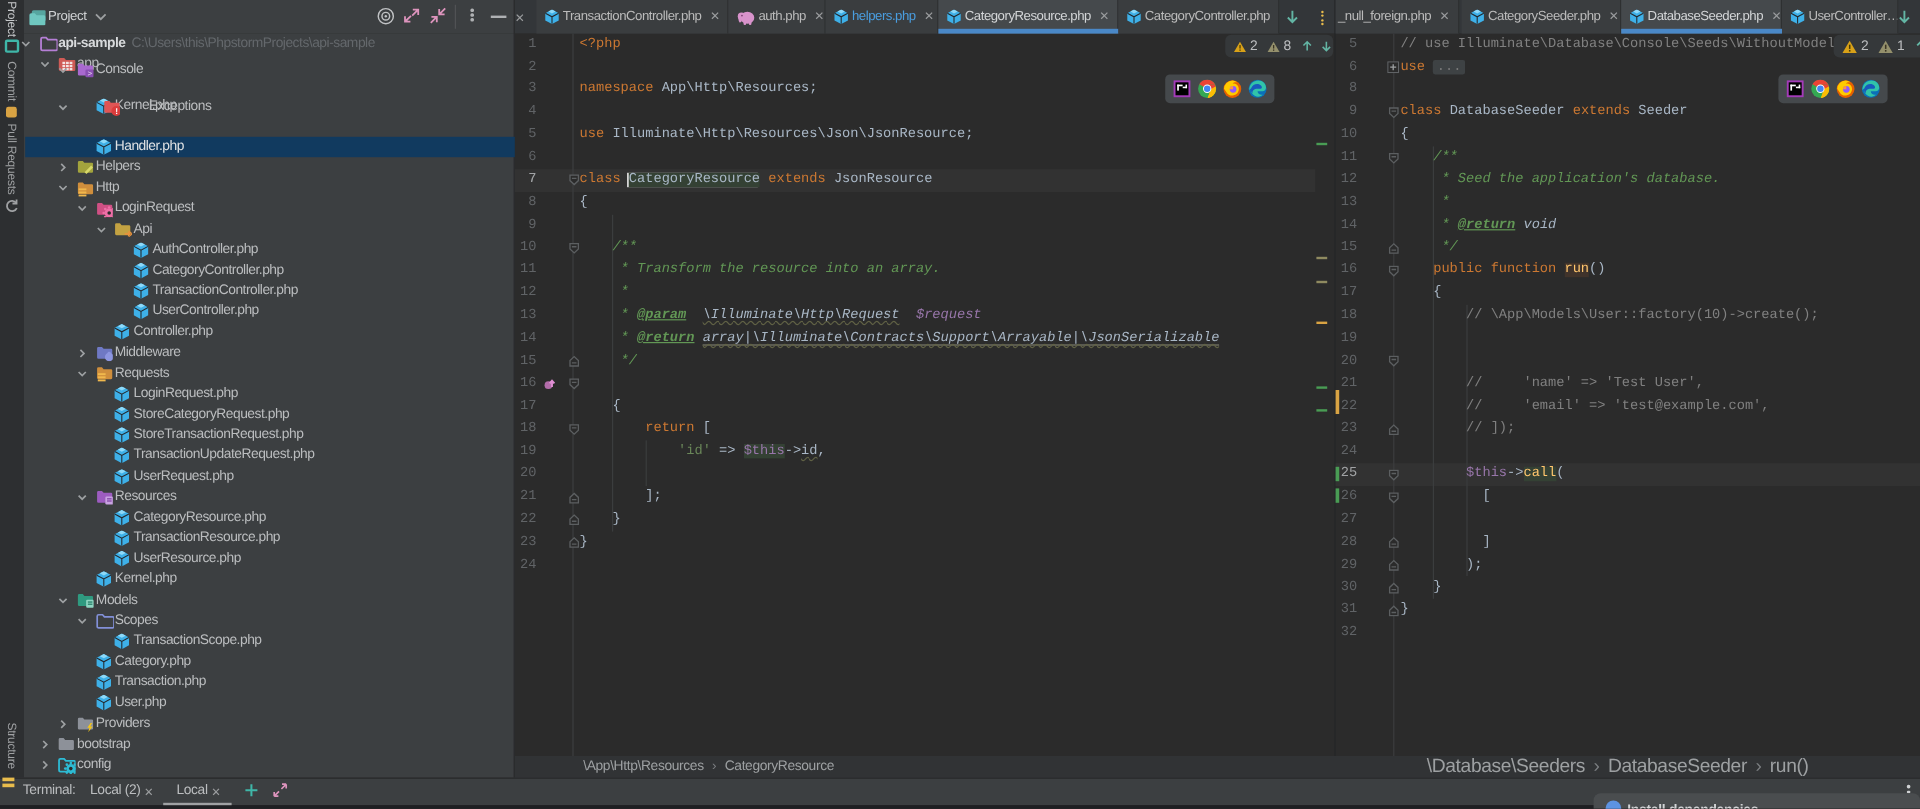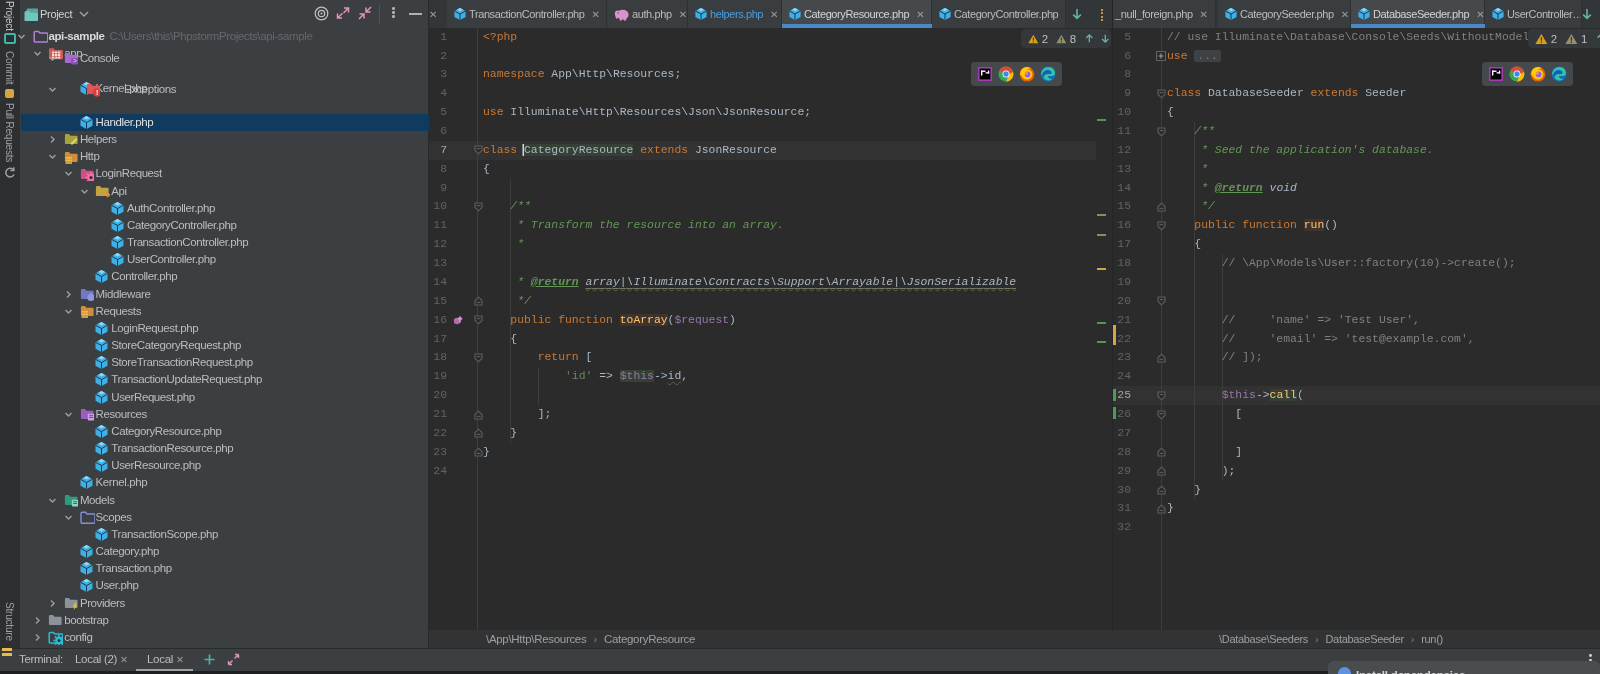--- a/index.html
+++ b/index.html
@@ -813,23 +813,23 @@
 <div class="abs" style="left:1194px;top:122.0px;width:1px;height:377.4px;background:#3b3d3e"></div>
 <div class="abs" style="left:1222px;top:254.0px;width:1px;height:226.4px;background:#3b3d3e"></div>
 <div class="codeline" style="left:483px;top:27.6px;max-width:629px;overflow:hidden"><span class="kw">&lt;?php</span></div>
 <div class="codeline" style="left:483px;top:65.3px;max-width:629px;overflow:hidden"><span class="kw">namespace</span> App\Http\Resources;</div>
 <div class="codeline" style="left:483px;top:103.1px;max-width:629px;overflow:hidden"><span class="kw">use</span> Illuminate\Http\Resources\Json\JsonResource;</div>
 <div class="codeline" style="left:483px;top:140.8px;max-width:629px;overflow:hidden"><span class="kw">class </span><span style="background:#344134;box-shadow:-1.5px 0 0 #d4d4d4">CategoryResource</span> <span class="kw">extends</span> JsonResource</div>
 <div class="codeline" style="left:483px;top:159.7px;max-width:629px;overflow:hidden">{</div>
 <div class="codeline" style="left:483px;top:197.4px;max-width:629px;overflow:hidden"><span class="doc">    /**</span></div>
 <div class="codeline" style="left:483px;top:216.3px;max-width:629px;overflow:hidden"><span class="doc">     * Transform the resource into an array.</span></div>
 <div class="codeline" style="left:483px;top:235.2px;max-width:629px;overflow:hidden"><span class="doc">     *</span></div>
+<div class="codeline" style="left:483px;top:254.0px;max-width:629px;overflow:hidden"><span class="doc">     * </span><span class="doctag">@param</span><span class="doctype">  <span class="wavy">\Illuminate\Http\Request</span>  </span><span class="var" style="font-style:italic">$request</span></div>
 <div class="codeline" style="left:483px;top:272.9px;max-width:629px;overflow:hidden"><span class="doc">     * </span><span class="doctag">@return</span> <span class="doctype" style="text-decoration:underline #7a7a6a;text-decoration-thickness:0.8px;text-underline-offset:3px"><span class="wavy">array|\Illuminate\Contracts\Support\Arrayable|\JsonSerializable</span></span></div>
 <div class="codeline" style="left:483px;top:291.8px;max-width:629px;overflow:hidden"><span class="doc">     */</span></div>
-<div class="codeline" style="left:483px;top:310.7px;max-width:629px;overflow:hidden">    <span class="kw">public function </span><span class="fn" style="background:#40332b">toArray</span>(<span class="var">$request</span>)</div>
 <div class="codeline" style="left:483px;top:329.5px;max-width:629px;overflow:hidden">    {</div>
 <div class="codeline" style="left:483px;top:348.4px;max-width:629px;overflow:hidden">        <span class="kw">return</span> [</div>
 <div class="codeline" style="left:483px;top:367.3px;max-width:629px;overflow:hidden">            <span class="str">'id'</span> =&gt; <span class="var" style="background:#344134">$this</span>-&gt;<span class="wavy">id</span>,</div>
 <div class="codeline" style="left:483px;top:405.0px;max-width:629px;overflow:hidden">        ];</div>
 <div class="codeline" style="left:483px;top:423.9px;max-width:629px;overflow:hidden">    }</div>
 <div class="codeline" style="left:483px;top:442.7px;max-width:629px;overflow:hidden">}</div>
 <div class="codeline" style="left:1167px;top:27.6px;max-width:433px;overflow:hidden"><span class="cmt">// use Illuminate\Database\Console\Seeds\WithoutModelEvents;</span></div>
 <div class="codeline" style="left:1167px;top:46.5px;max-width:433px;overflow:hidden"><span class="kw">use</span> <span style="background:#3e4244;color:#787878;padding:0 3px;border-radius:2px">...</span></div>
 <div class="codeline" style="left:1167px;top:84.2px;max-width:433px;overflow:hidden"><span class="kw">class</span> DatabaseSeeder <span class="kw">extends</span> Seeder</div>
 <div class="codeline" style="left:1167px;top:103.1px;max-width:433px;overflow:hidden">{</div>
@@ -942,21 +942,21 @@
 <circle cx="8.6" cy="8.4" r="2.8" fill="#9059ff"></circle>
         <path d="M5.8 8.4 A2.8 2.8 0 0 1 8.6 5.6 L8.6 8.4 Z" fill="#ff9640"></path>
       </svg>
       <svg width="16" height="16" viewBox="0 0 16 16" style="">
         <circle cx="8" cy="8" r="7.5" fill="#0b6fb8"></circle>
 <path d="M1 9 C1 4 4.5 1 8.5 1 C12.5 1 15 3.8 15 7 C15 9 13.8 10 12 10 L8 10 C8 12 10 13.4 12.4 12.8 C10.8 14.6 8 15.2 5.6 13.8 C3 12.4 2 10 2.6 7.6 Z" fill="#31c3a9"></path>
 <path d="M2.6 7.6 C4 3.4 9 3 11 5.4 C12 6.6 11.6 8 10.4 8 L8 8 C5 8 3.4 9.6 3.8 12 C2.4 10.6 2 9 2.6 7.6 Z" fill="#185abd"></path>
       </svg>
     </div>
 <div class="abs" style="left:486px;top:631px;font-size:11.5px;letter-spacing:-0.3px;color:#9da0a2;line-height:16px">\App\Http\Resources<span style="color:#7c7f82;margin:0 7px">›</span>CategoryResource</div>
-<div class="abs" style="left:1219px;top:631px;font-size:11px;letter-spacing:-0.3px;color:#9da0a2;line-height:16px">\Database\Seeders<span style="color:#7c7f82;margin:0 7px">›</span>DatabaseSeeder<span style="color:#7c7f82;margin:0 7px">›</span>run()</div>
+<div class="abs" style="left:1189px;top:631px;font-size:16px;letter-spacing:-0.3px;color:#9da0a2;line-height:16px">\Database\Seeders<span style="color:#7c7f82;margin:0 7px">›</span>DatabaseSeeder<span style="color:#7c7f82;margin:0 7px">›</span>run()</div>
 <div class="abs" style="left:19px;top:653px;font-size:11.5px;letter-spacing:-0.3px;color:#bbbdbf">Terminal:</div>
 <div class="abs" style="left:75px;top:653px;font-size:11.5px;letter-spacing:-0.3px;color:#bbbdbf">Local (2)</div>
 <div class="abs" style="left:120px;top:654px;font-size:9.5px;color:#9b9d9f">✕</div>
 <div class="abs" style="left:147px;top:653px;font-size:11.5px;letter-spacing:-0.3px;color:#bbbdbf">Local</div>
 <div class="abs" style="left:176px;top:654px;font-size:9.5px;color:#9b9d9f">✕</div>
 <div class="abs" style="left:136px;top:669px;width:57px;height:2px;background:#9fa1a3"></div>
 <div class="abs" style="left:203px;top:652px"><svg width="13" height="13" viewBox="0 0 13 13" style="">
         <path d="M6.5 1.5 L6.5 11.5 M1.5 6.5 L11.5 6.5" stroke="#3fb6a8" stroke-width="1.7"></path>
       </svg></div>
 <div class="abs" style="left:227px;top:652px"><svg width="13" height="13" viewBox="0 0 13 13" style="">

